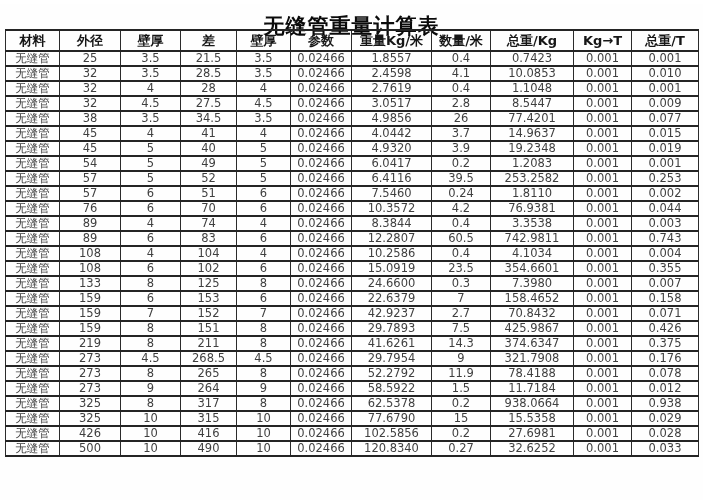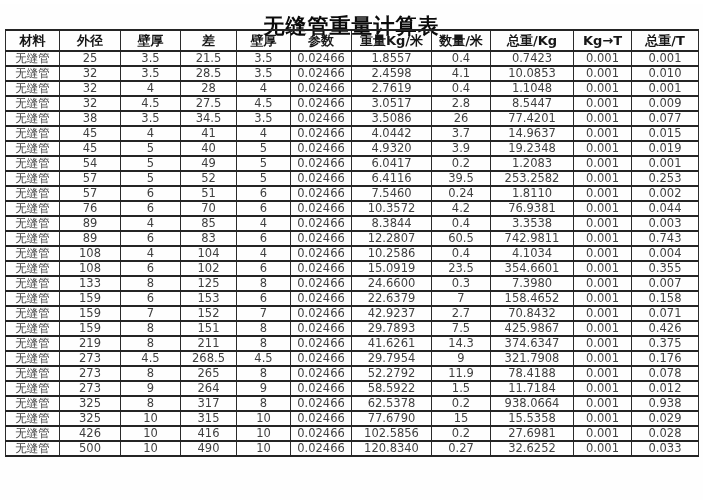--- a/index.html
+++ b/index.html
@@ -119,21 +119,21 @@
           <td>0.001</td>
           <td>0.009</td>
         </tr>
         <tr>
           <td>无缝管</td>
           <td>38</td>
           <td>3.5</td>
           <td>34.5</td>
           <td>3.5</td>
           <td>0.02466</td>
-          <td>3.5086</td>
+          <td>4.9856</td>
           <td>26</td>
           <td>77.4201</td>
           <td>0.001</td>
           <td>0.077</td>
         </tr>
         <tr>
           <td>无缝管</td>
           <td>45</td>
           <td>4</td>
           <td>41</td>
@@ -207,21 +207,21 @@
           <td>10.3572</td>
           <td>4.2</td>
           <td>76.9381</td>
           <td>0.001</td>
           <td>0.044</td>
         </tr>
         <tr>
           <td>无缝管</td>
           <td>89</td>
           <td>4</td>
-          <td>85</td>
+          <td>74</td>
           <td>4</td>
           <td>0.02466</td>
           <td>8.3844</td>
           <td>0.4</td>
           <td>3.3538</td>
           <td>0.001</td>
           <td>0.003</td>
         </tr>
         <tr>
           <td>无缝管</td>

